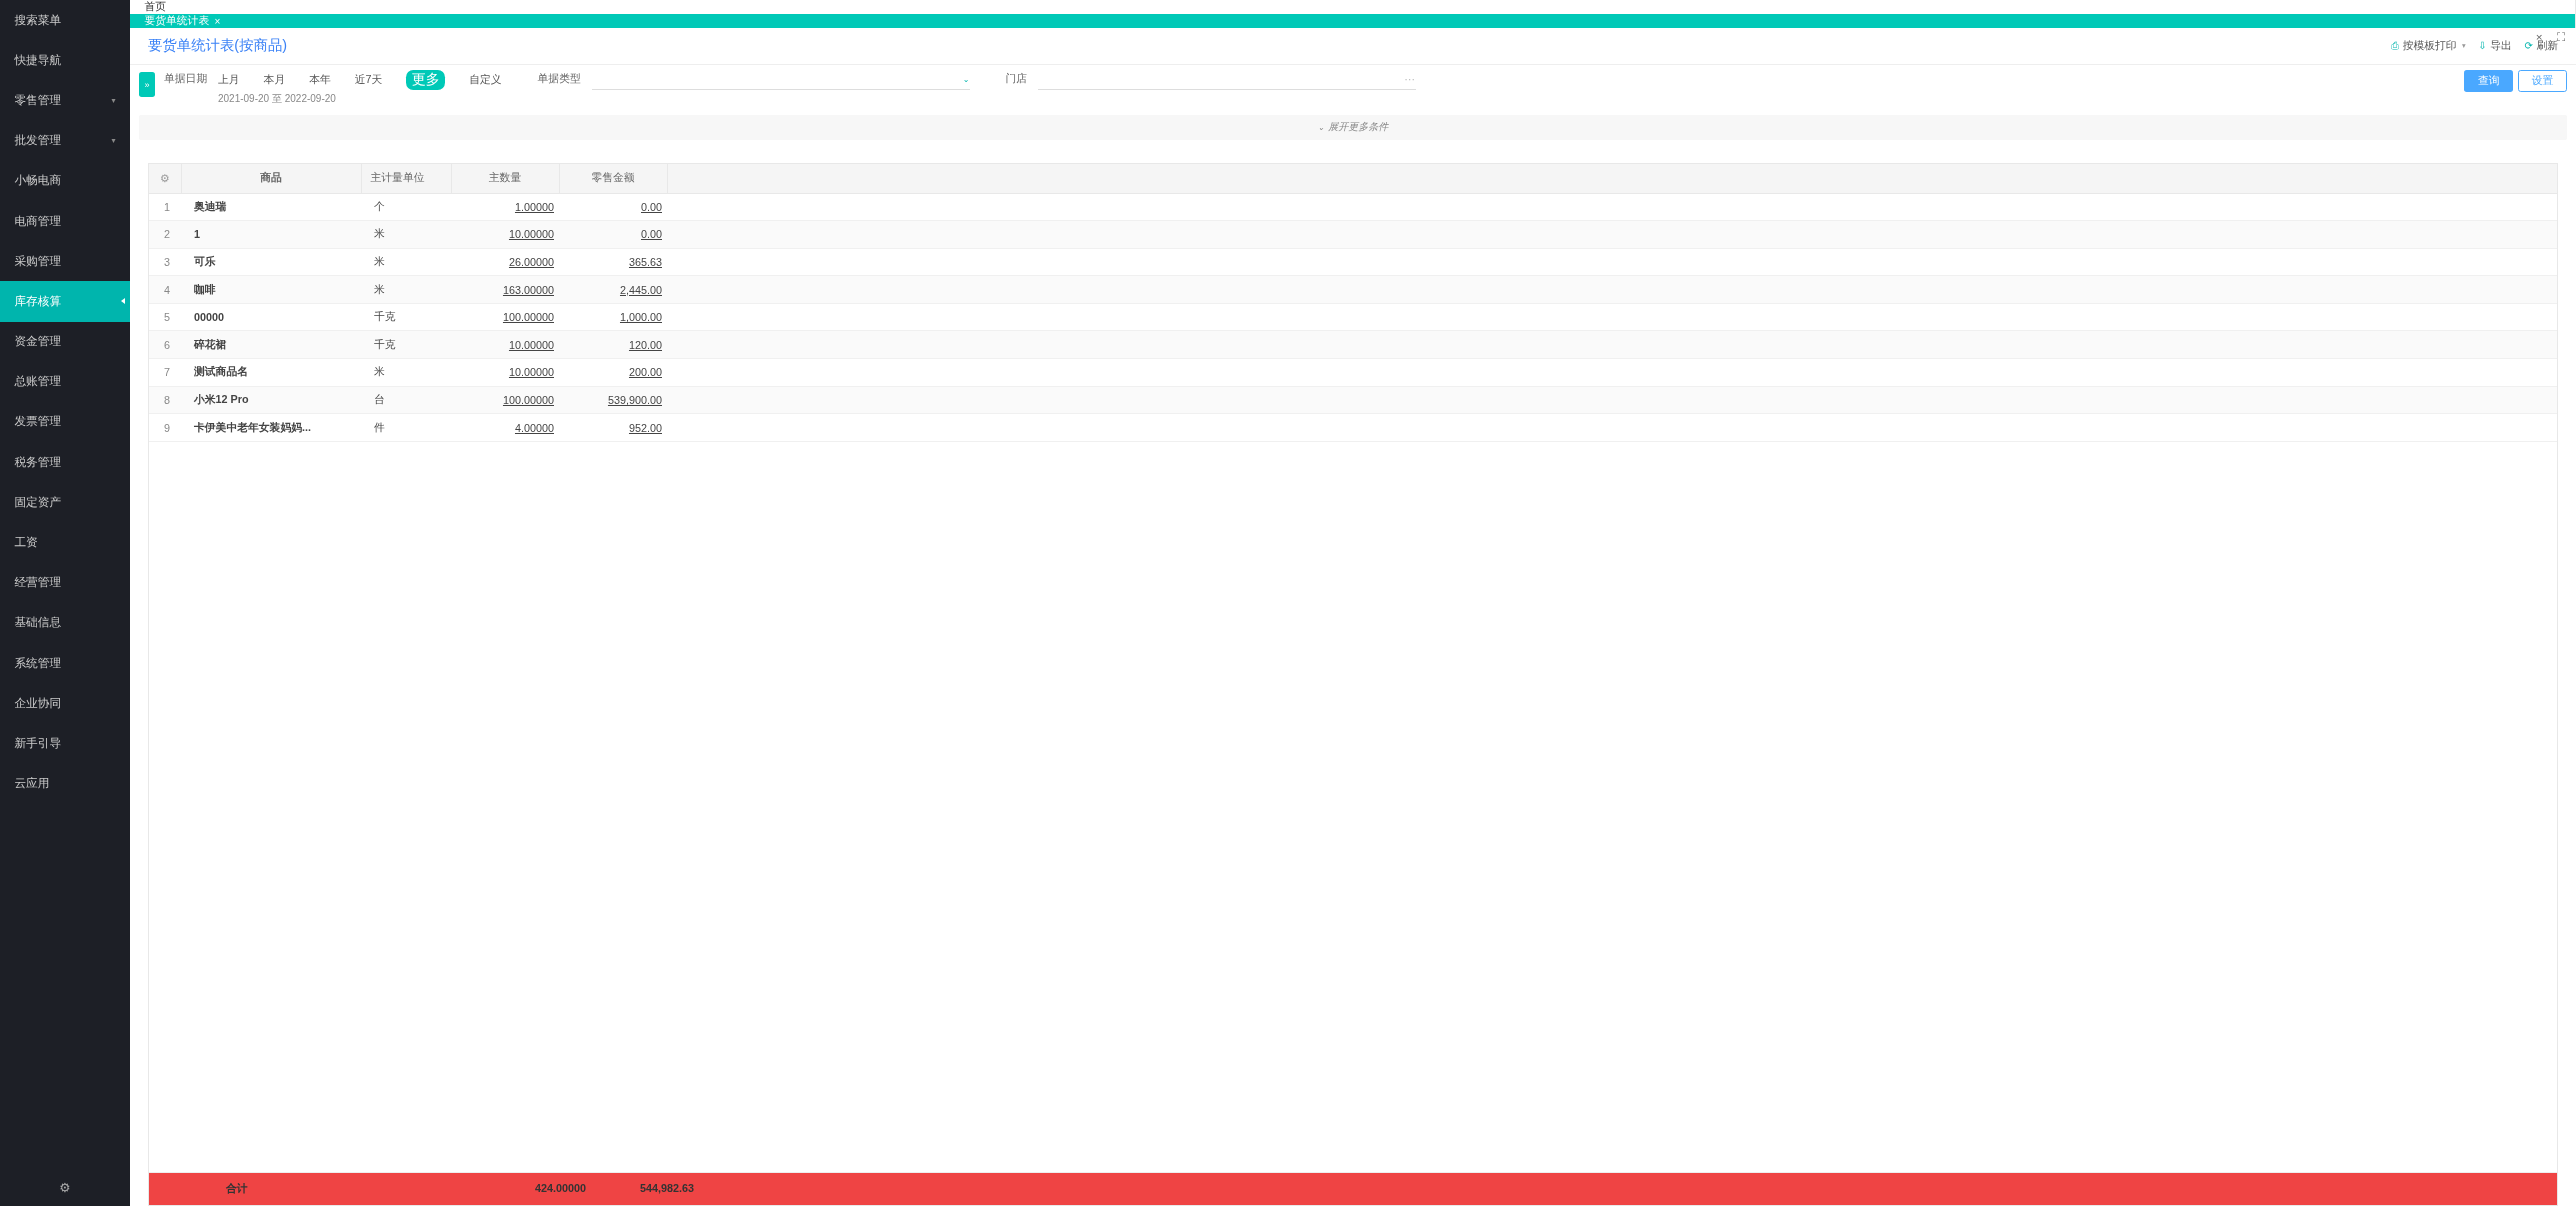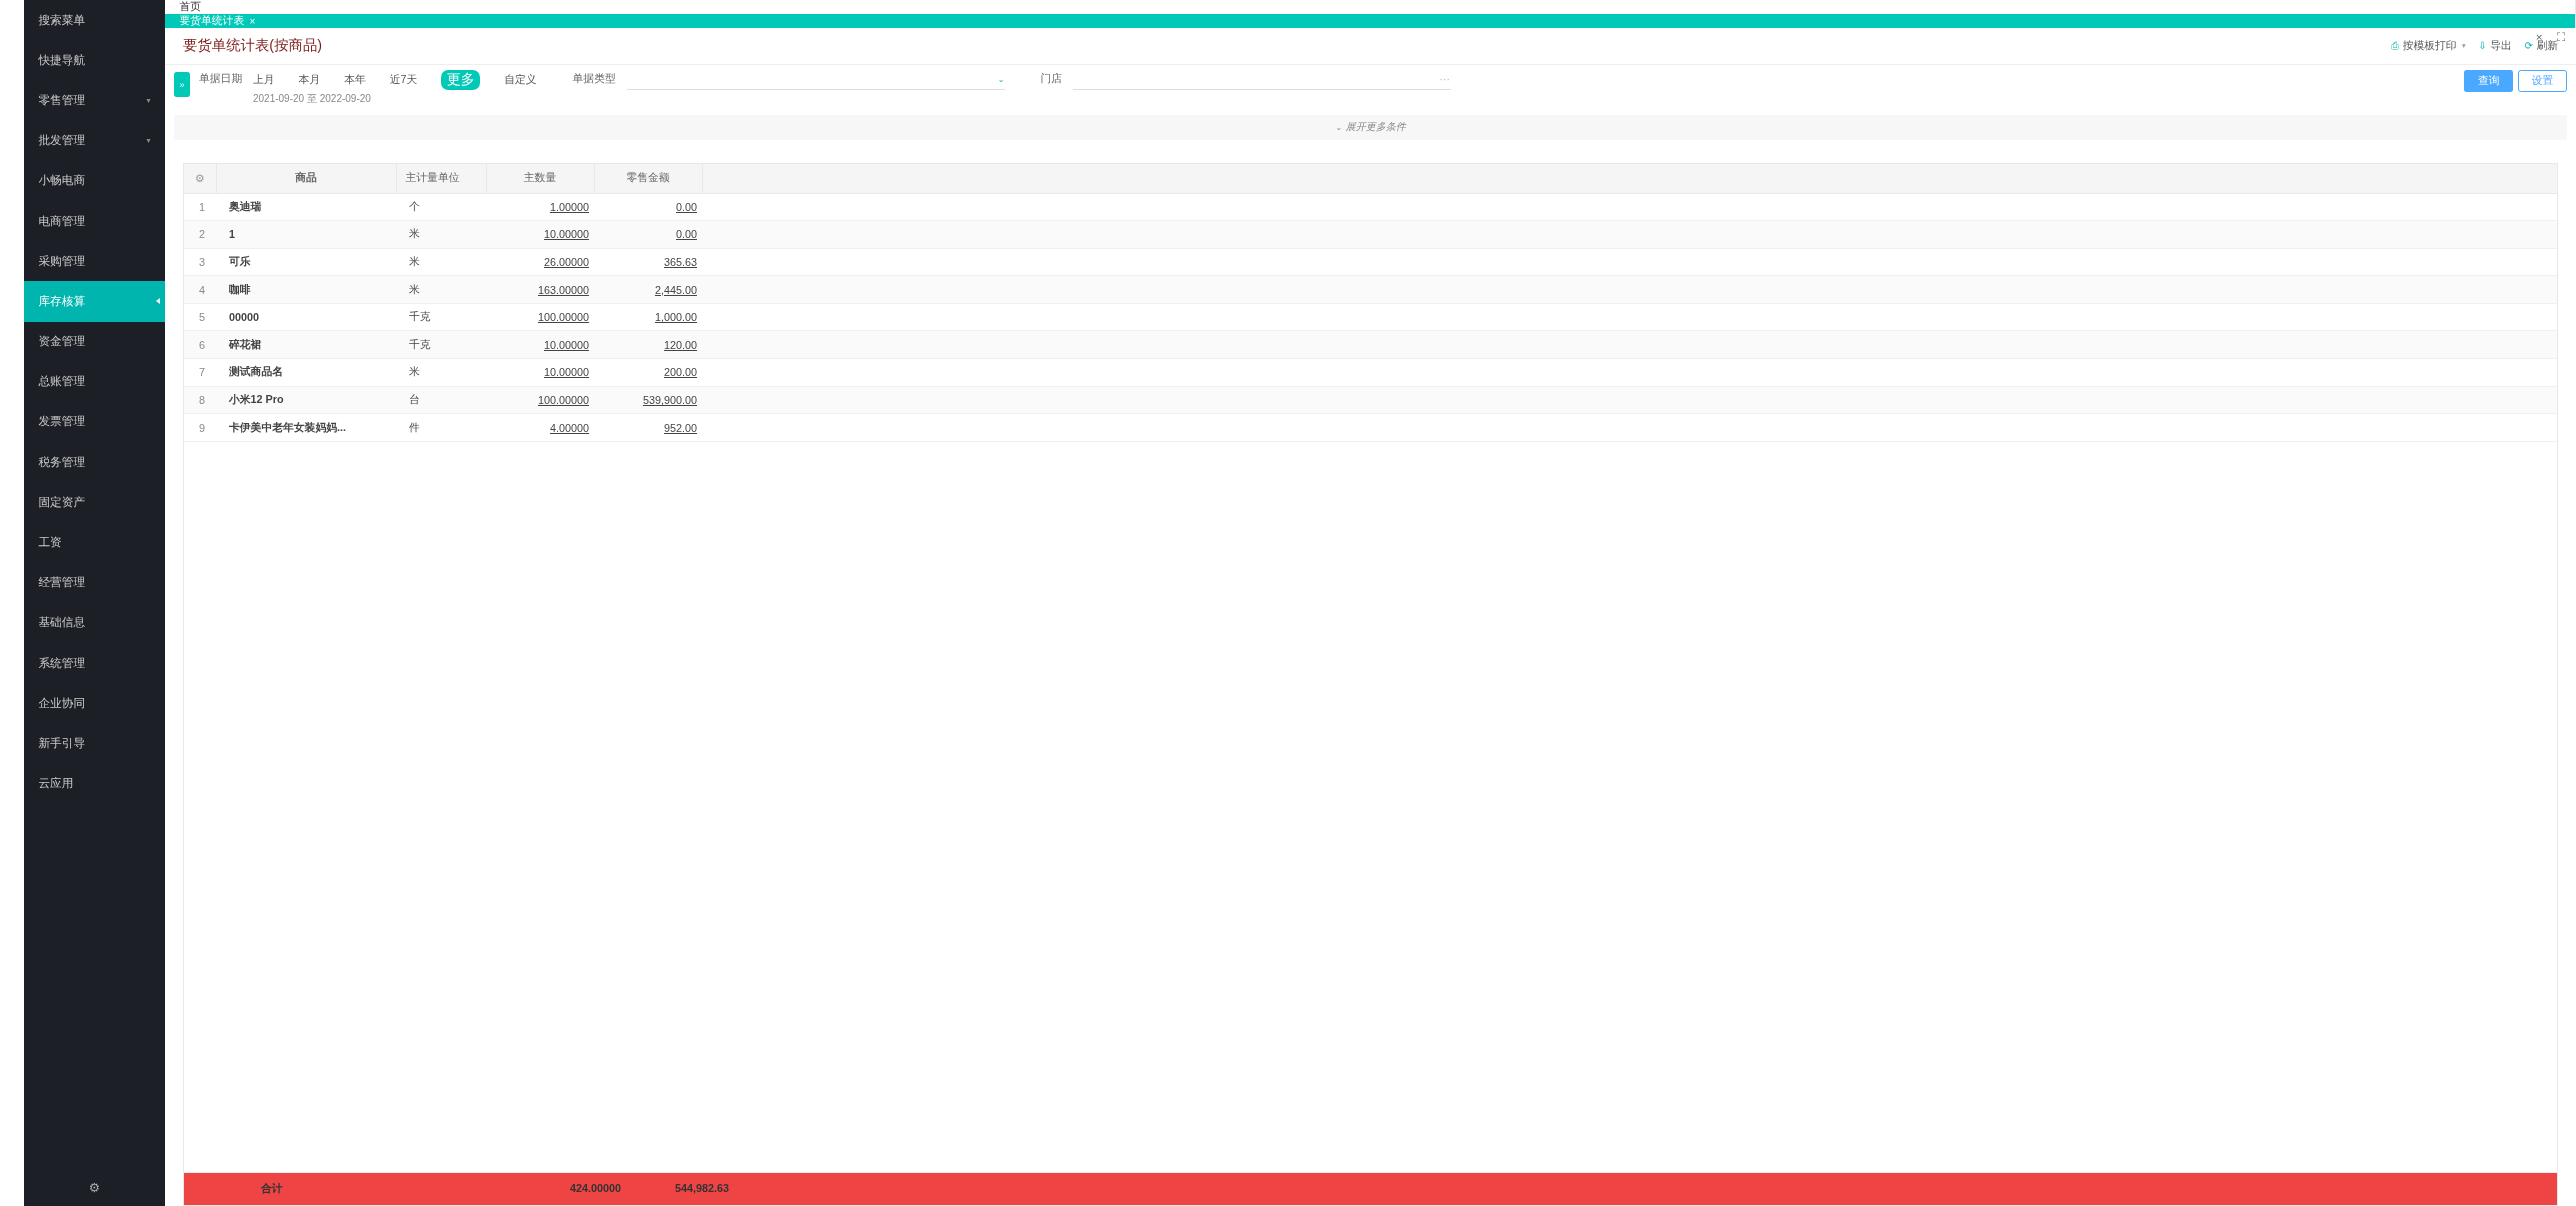--- a/index.html
+++ b/index.html
@@ -1,20 +1,20 @@
 <!DOCTYPE html>
 <html style="font-size:14.4px"><head>
 <meta charset="utf-8">
 <style>
 * { margin: 0; padding: 0; box-sizing: border-box; }
 body { font-family: "Microsoft YaHei", Arial, sans-serif; font-size: 10.8px; color: #333; background: #fff; overflow: hidden; }
 .app { display: flex; height: 100vh; }
 
 
-.sidebar { width: 141px; background: #1d1f26; color: #ccc; display: flex; flex-direction: column; margin-left: 24px; }
+.sidebar { width: 130px; background: #1d1f26; color: #ccc; display: flex; flex-direction: column; }
 .sidebar-top { flex: 1; overflow-y: auto; }
 .sidebar-item { padding: 12.6px 14.4px; cursor: pointer; display: flex; align-items: center; justify-content: space-between; font-size: 11.7px; }
 .sidebar-item.active { background: #00b5ad; color: #fff; position: relative; }
 .sidebar-item.active::after { content: ""; position: absolute; right: 5.4px; top: 50%; transform: translateY(-50%); width: 0; height: 0; border-top: 3.6px solid transparent; border-bottom: 3.6px solid transparent; border-right: 4.5px solid #fff; }
 .caret { font-size: 8px; color: #888; }
 .sidebar-bottom { padding: 10.8px 0; text-align: center; }
 .gear-icon { color: #aaa; font-size: 12.6px; cursor: pointer; }
 
 
 .main { flex: 1; display: flex; flex-direction: column; overflow: hidden; }
@@ -23,21 +23,21 @@
 .tabbar { height: 27px; background: #f5f5f5; border-bottom: 0.9px solid #e8e8e8; display: flex; align-items: stretch; position: relative; flex-direction: column; }
 .tab { padding: 0 14.4px; display: flex; align-items: center; font-size: 10.8px; cursor: pointer; border-right: 0.9px solid #e8e8e8; gap: 5.4px; }
 .tab.home { background: #fff; }
 .tab.active { background: #00c9b7; color: #fff; }
 .tab-close { font-size: 10px; cursor: pointer; }
 .tabbar-right { margin-left: auto; display: flex; align-items: center; padding-right: 7.2px; gap: 7.2px; }
 .tabbar-btn { cursor: pointer; color: #666; font-size: 11.7px; padding: 1.8px 3.6px; }
 
 
 .page-header { padding: 9px 18px; display: flex; align-items: center; justify-content: space-between; border-bottom: 0.9px solid #eee; }
-.page-title { font-size: 14.4px; color: #7f1d1d; }
+.page-title { font-size: 14.4px; color: #3b82f6; }
 .header-actions { display: flex; align-items: center; gap: 12.6px; font-size: 10.8px; color: #555; }
 .header-action { display: flex; align-items: center; gap: 3.6px; cursor: pointer; }
 .header-action .ico { color: #00b5ad; font-size: 10px; }
 .header-action .dd { font-size: 7.2px; color: #999; margin-left: 1.8px; }
 
 
 .filter-wrap { display: flex; align-items: flex-start; padding: 5.4px 9px 0 9px; gap: 9px; }
 .collapse-btn { width: 16px; height: 25px; background: #00c9b7; color: #fff; border-radius: 2.7px; display: flex; align-items: center; justify-content: center; font-size: 9px; cursor: pointer; margin-top: 1.8px; }
 .filters { flex: 1; display: flex; flex-wrap: wrap; align-items: flex-start; gap: 36px; }
 .filter-group { display: flex; align-items: flex-start; gap: 10.8px; font-size: 10.8px; }

